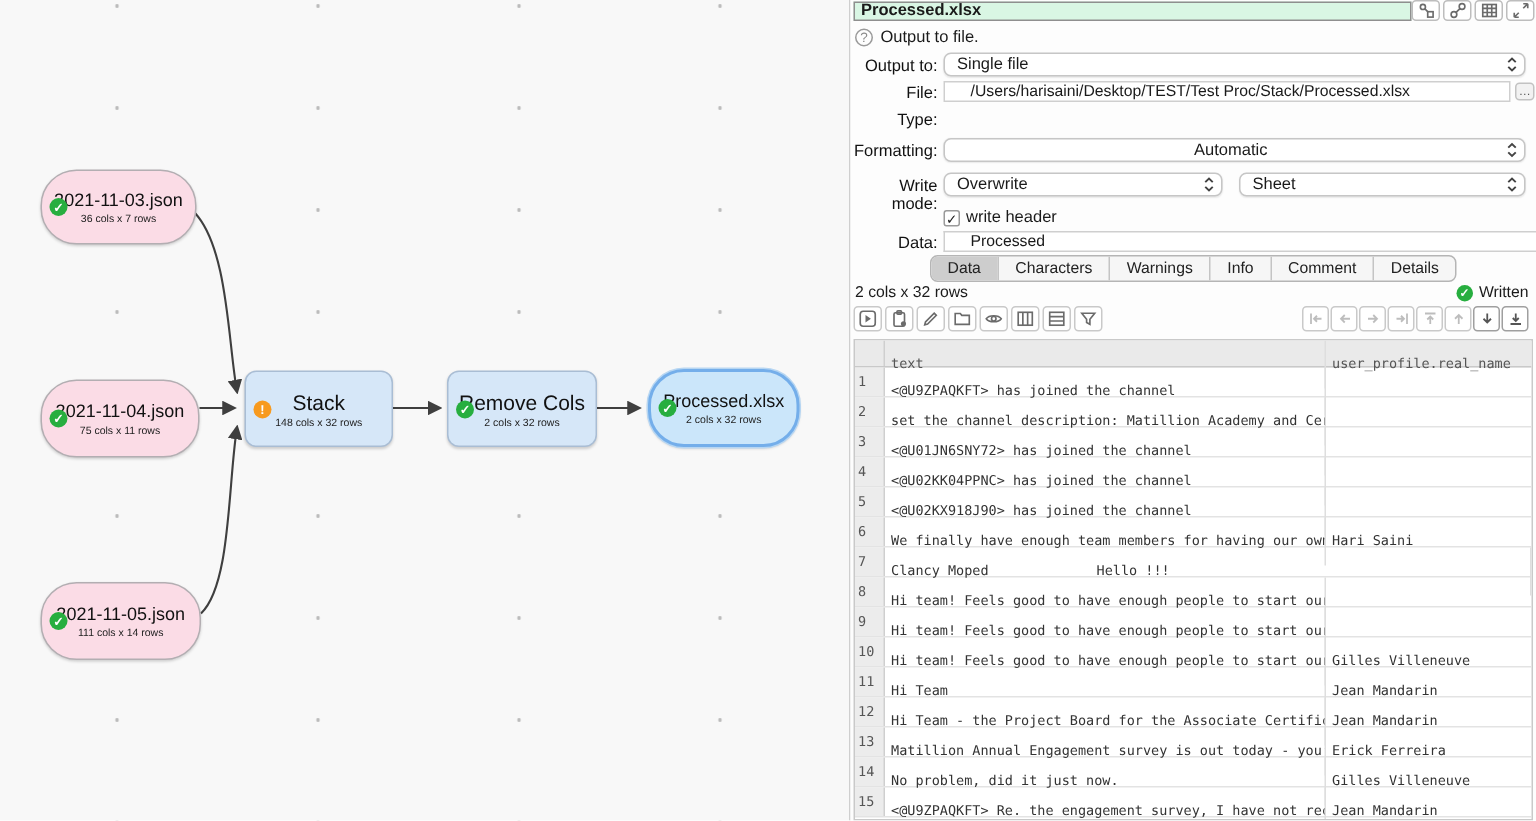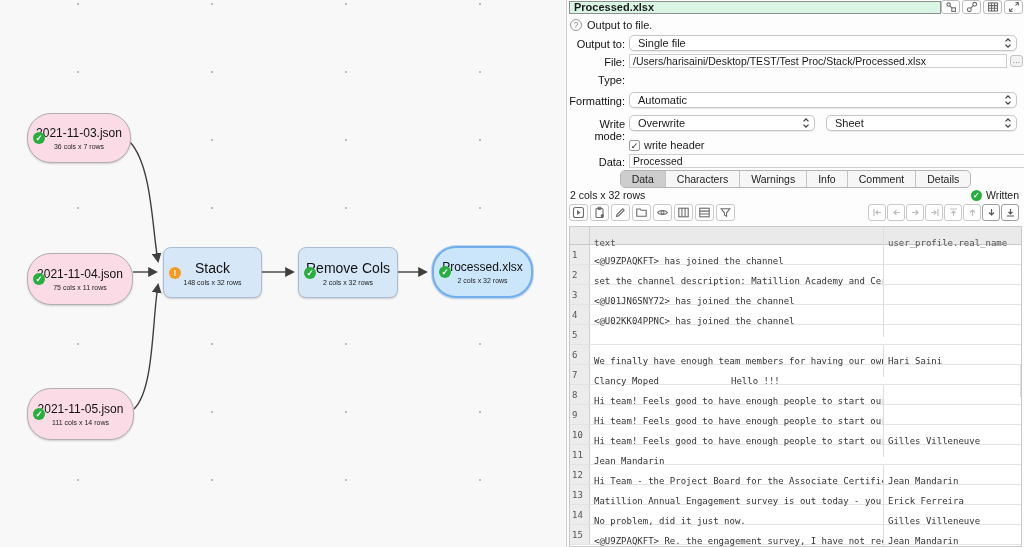--- a/index.html
+++ b/index.html
@@ -49,21 +49,21 @@
   .qicon { width:12px; height:12px; border:1px solid #9a9a9a; border-radius:50%;
     color:#8a8a8a; font-size:9px; line-height:11px; text-align:center; }
   .flabel { position:absolute; width:58px; text-align:right; font-size:11px; color:#111; }
   .select { position:absolute; height:16px; background:#fff; border:1px solid #c6c6c6;
     border-radius:5px; display:flex; align-items:center; padding:0 4px 0 8px;
     font-size:11px; cursor:pointer; box-shadow:0 .5px 1px rgba(0,0,0,.08); }
   .select .sval { flex:1; overflow:hidden; white-space:nowrap; }
   .stepper { width:9px; height:12px; display:flex; flex-direction:column;
     align-items:center; justify-content:center; color:#444; }
   .textfield { position:absolute; height:14px; background:#fff; border:1px solid #cfcfcf;
-    font-size:10.5px; line-height:12px; padding:0 3px; white-space:nowrap; overflow:hidden; }
+    font-size:10.5px; line-height:12px; padding:0 17px; white-space:nowrap; overflow:hidden; }
   .browse { position:absolute; width:13px; height:12px; background:#f2f2f2;
     border:1px solid #c2c2c2; border-radius:3px; font-size:8px; line-height:9px;
     text-align:center; color:#555; cursor:pointer; }
   .chkrow { position:absolute; display:flex; align-items:center; gap:4px; }
   .chk { width:11px; height:11px; border:1px solid #9a9a9a; border-radius:2px; background:#fff;
     font-size:9px; line-height:10px; text-align:center; color:#222; cursor:pointer; }
   .tabs { position:absolute; top:170px; left:0; width:100%; display:flex; justify-content:center; }
   .tabgroup { display:flex; border:1px solid #b5b5b5; border-radius:5px; overflow:hidden;
     background:#f6f6f6; }
   .tab { padding:2px 11px; font-size:10.5px; border-left:1px solid #c4c4c4; cursor:pointer;
@@ -197,21 +197,21 @@
         </span>
     </div>
 
     <span class="flabel" style="top:56px;">File:</span>
     <div class="textfield" style="left:62px; top:54px; width:378px;">/Users/harisaini/Desktop/TEST/Test Proc/Stack/Processed.xlsx</div>
     <div class="browse" style="left:443px; top:55px;">…</div>
 
     <span class="flabel" style="top:74px;">Type:</span>
 
     <span class="flabel" style="top:95px;">Formatting:</span>
-    <div class="select" style="left:62px; top:92px; width:388px;">
+    <div class="select" style="left:62px; top:92px; width:388px;text-align:center;">
       <span class="sval">Automatic</span>
       <span class="stepper">
           <svg class="ic" width="8" height="12" viewBox="0 0 8 12" fill="none" stroke="#444" stroke-width="1.3">
             <path d="M1.5,4.4 L4,2 L6.5,4.4"></path>
             <path d="M1.5,7.6 L4,10 L6.5,7.6"></path>
           </svg>
         </span>
     </div>
 
     <span class="flabel" style="top:118px;">Write mode:</span>
@@ -378,20 +378,21 @@
   </div>
 
   <div class="trow">
     <div class="cell c-num">4</div>
     <div class="cell c-text">&lt;@U02KK04PPNC&gt; has joined the channel</div>
     <div class="cell c-name"></div>
   </div>
 
   <div class="trow">
     <div class="cell c-num">5</div>
+    <div class="cell c-text">&lt;@U02KX918J90&gt; has joined the channel</div>
     <div class="cell c-name"></div>
   </div>
 
   <div class="trow">
     <div class="cell c-num">6</div>
     <div class="cell c-text">We finally have enough team members for having our own…</div>
     <div class="cell c-name">Hari Saini</div>
   </div>
 
   <div class="trow">
@@ -413,20 +414,21 @@
   </div>
 
   <div class="trow">
     <div class="cell c-num">10</div>
     <div class="cell c-text">Hi team! Feels good to have enough people to start our…</div>
     <div class="cell c-name">Gilles Villeneuve</div>
   </div>
 
   <div class="trow">
     <div class="cell c-num">11</div>
+    <div class="cell c-text">Hi Team</div>
     <div class="cell c-name">Jean Mandarin</div>
   </div>
 
   <div class="trow">
     <div class="cell c-num">12</div>
     <div class="cell c-text">Hi Team - the Project Board for the Associate Certific…</div>
     <div class="cell c-name">Jean Mandarin</div>
   </div>
 
   <div class="trow">

